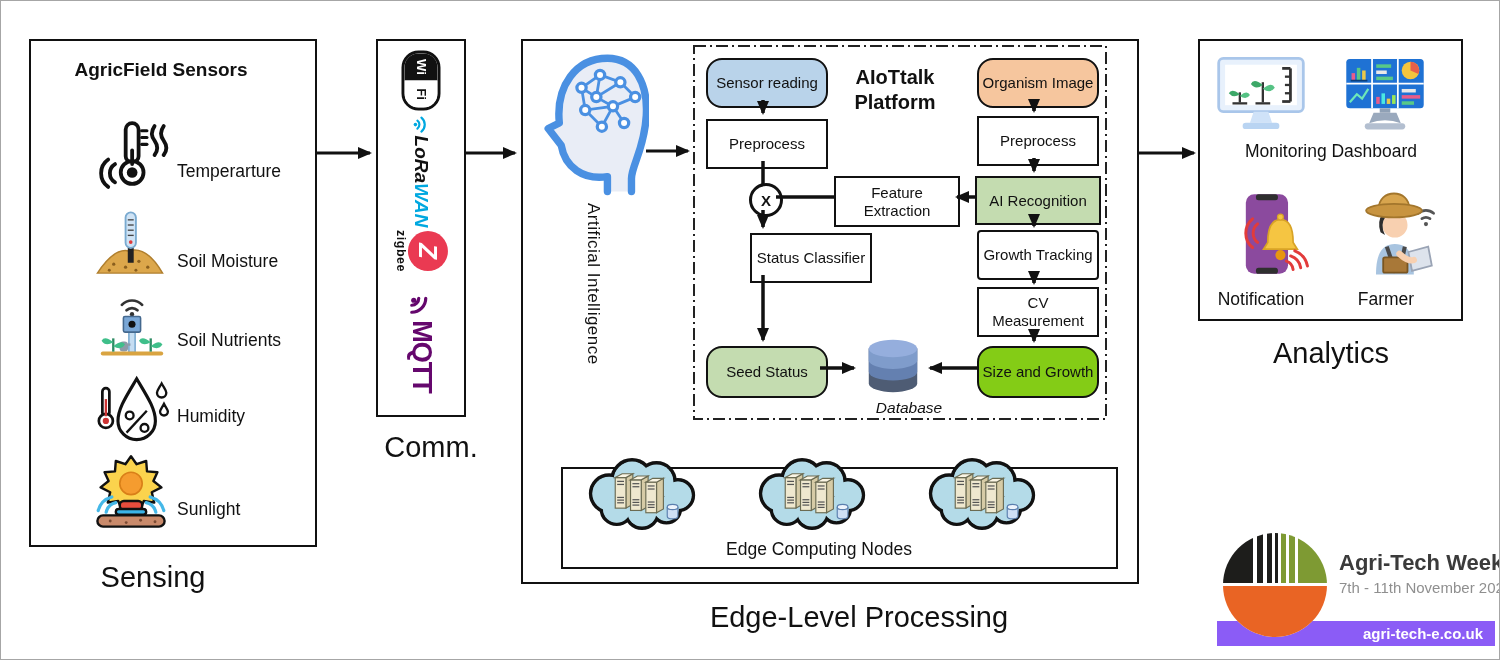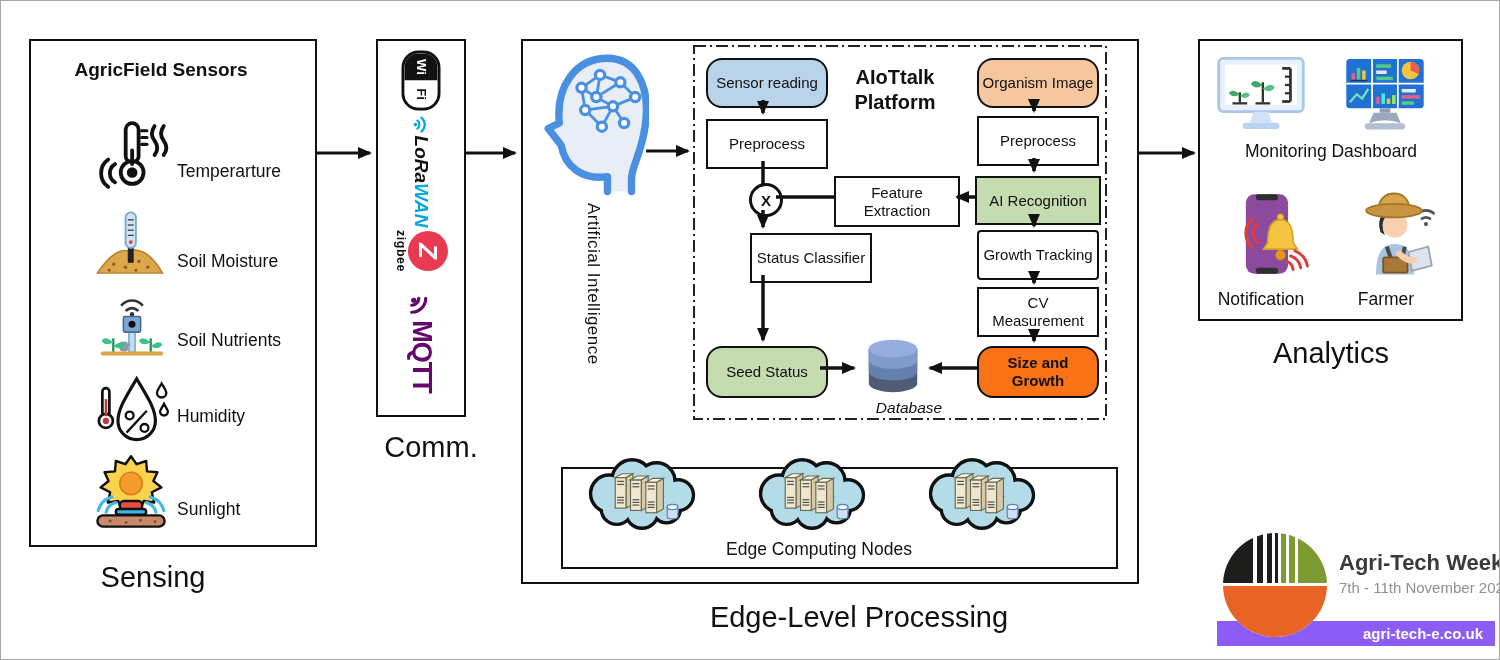--- a/index.html
+++ b/index.html
@@ -287,21 +287,21 @@
       <span>X</span>
     </div>
   <div class="fnode" style="left:705px; top:232px; width:114px; height:42px;margin-left:44px;">Status Classifier</div>
   <div class="fnode rounded" style="left: 705px; top: 345px; width: 114px; height: 44px; background-color: rgb(196, 220, 176);">Seed Status</div>
   <div class="fnode" style="left:833px; top:175px; width:118px; height:43px;">Feature Extraction</div>
   <div class="fnode rounded" style="left: 976px; top: 57px; width: 114px; height: 42px; background-color: rgb(246, 198, 158);">Organism Image</div>
   <div class="fnode" style="left:976px; top:115px; width:114px; height:42px;">Preprocess</div>
   <div class="fnode" style="left: 974px; top: 175px; width: 118px; height: 41px; background-color: rgb(196, 220, 176);">AI Recognition</div>
   <div class="fnode" style="left:976px; top:229px; width:114px; height:42px; border-radius:4px;">Growth Tracking</div>
   <div class="fnode" style="left:976px; top:286px; width:114px; height:42px;">CV Measurement</div>
-  <div class="fnode rounded" style="left: 976px; top: 345px; width: 114px; height: 44px; background-color: #f97316; font-weight: bold;">Size and Growth</div>
+  <div class="fnode rounded" style="left: 976px; top: 345px; width: 114px; height: 44px; background-color: #84cc16;">Size and Growth</div>
 
   <svg class="abs" style="left:858px; top:334px;" width="68" height="62" viewBox="0 0 70 64">
     <path d="M10,14 v36 a25,9 0 0,0 50,0 v-36 z" fill="#4e5c74"></path>
     <path d="M10,14 v24 a25,9 0 0,0 50,0 v-24 z" fill="#6480b0"></path>
     <path d="M10,14 v12 a25,9 0 0,0 50,0 v-12 z" fill="#7f9ccb"></path>
     <ellipse cx="35" cy="14" rx="25" ry="9" fill="#95aedd"></ellipse>
   </svg>
   <div class="abs small-label" style="left:866px; top:398px; width:84px;font-style:italic;">Database</div>
 
   <div class="abs" style="left:560px; top:466px; width:557px; height:102px; border:2px solid #111;"></div>

